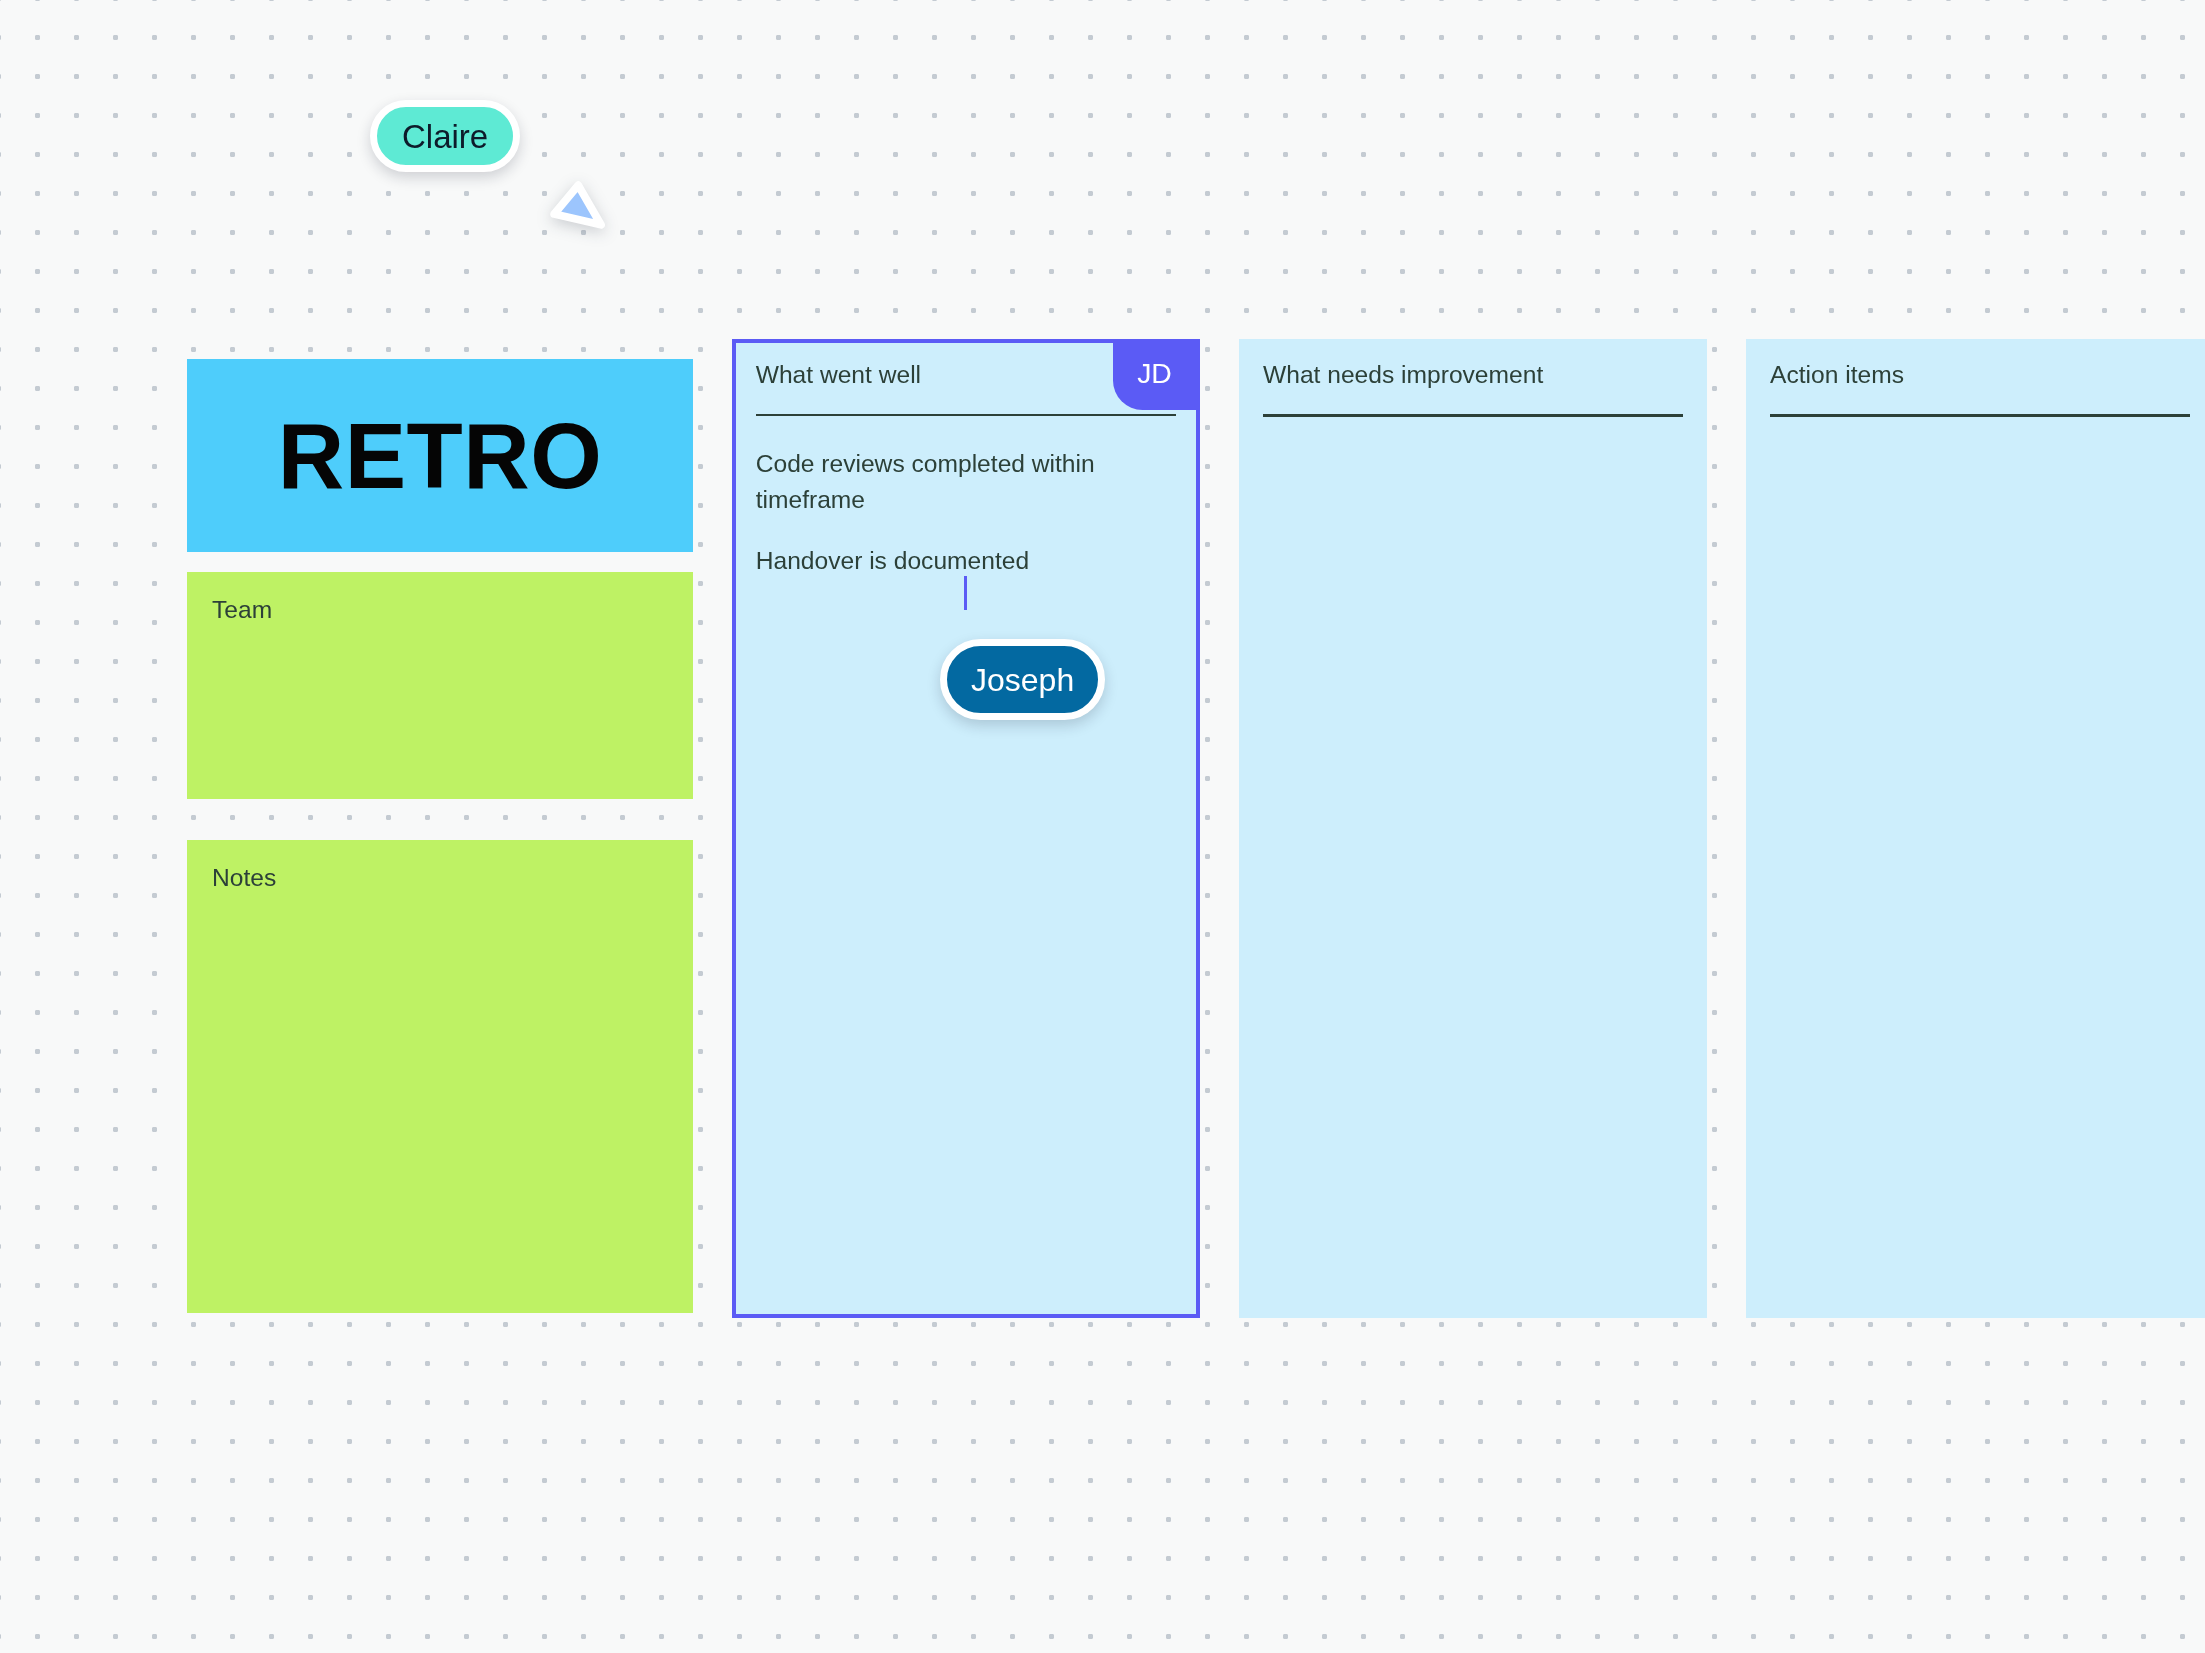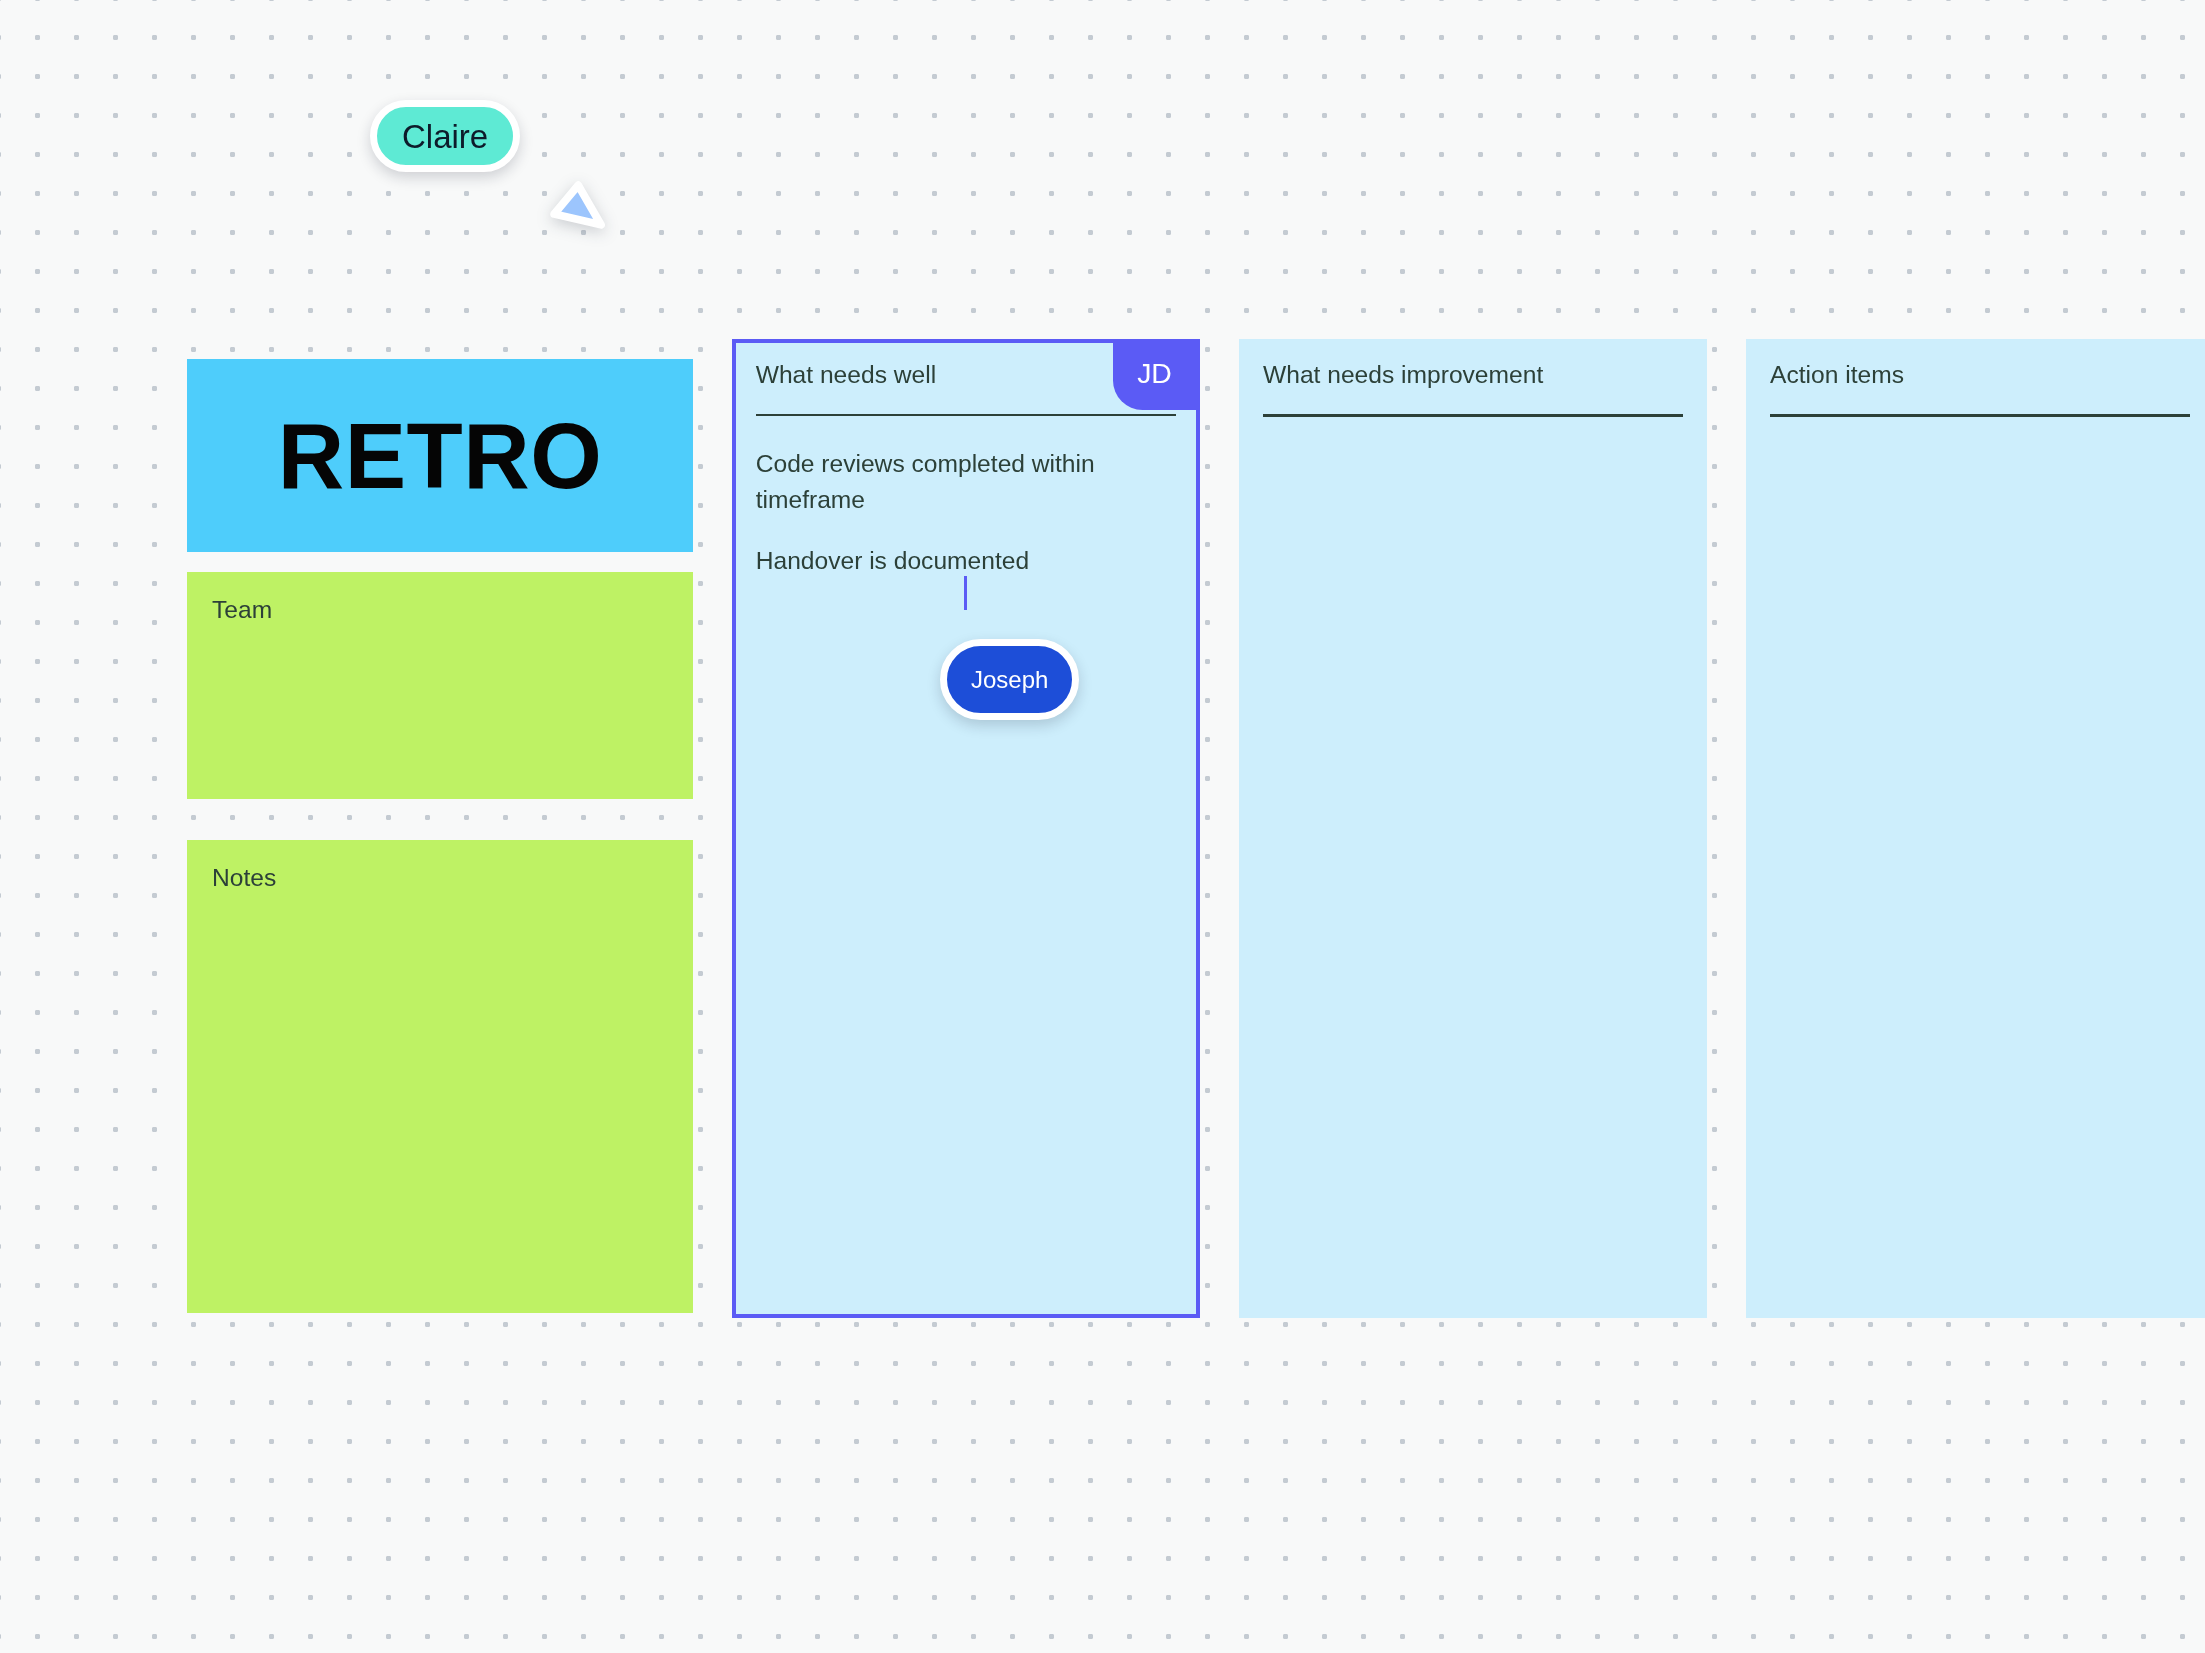--- a/index.html
+++ b/index.html
@@ -165,23 +165,23 @@
     background: #5eead4;
     color: #0d1b2a;
     font-size: 33px;
   }
 
   #cursor-joseph {
     left: 940px;
     top: 639px;
     height: 81px;
     padding: 0 24px;
-    background: #1d4ed8;
+    background: #0369a1;
     color: #ffffff;
-    font-size: 24px;
+    font-size: 32px;
   }
 
   
   #cursor-claire-pointer {
     position: absolute;
     left: 547px;
     top: 178px;
     width: 60px;
     height: 60px;
     z-index: 39;
@@ -201,21 +201,21 @@
     <div class="side-panel-label">Team</div>
   </div>
 
   <div id="notes-panel" class="side-panel">
     <div class="side-panel-label">Notes</div>
   </div>
 
   <div id="col-went-well" class="column active">
     <div class="column-header">
       <div id="jd-badge">JD</div>
-      <div class="column-title">What needs well</div>
+      <div class="column-title">What went well</div>
       <div class="column-rule"></div>
     </div>
     <div class="column-body">
       <div class="note-line">Code reviews completed within timeframe</div>
       <div class="note-line">Handover is documented</div>
       <div id="text-caret"></div>
     </div>
   </div>
 
   <div id="col-improvement" class="column">

